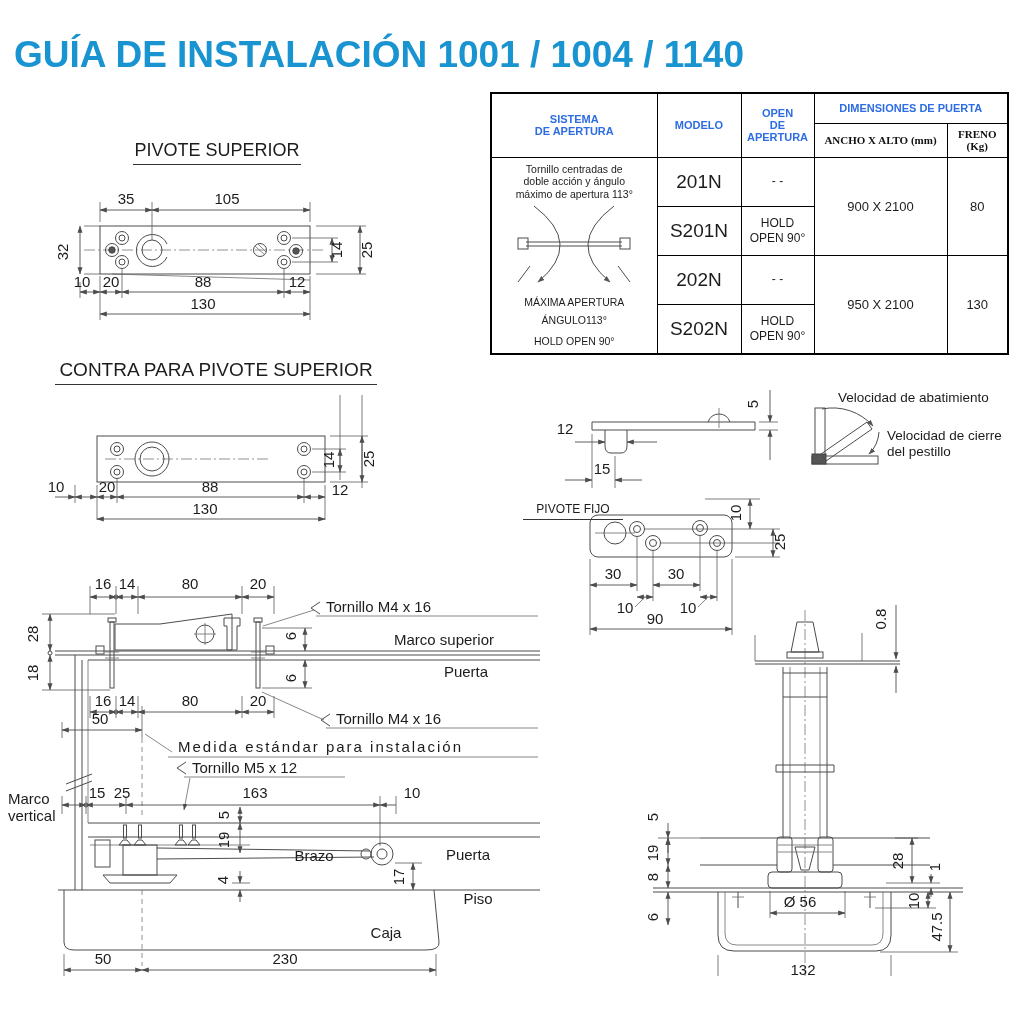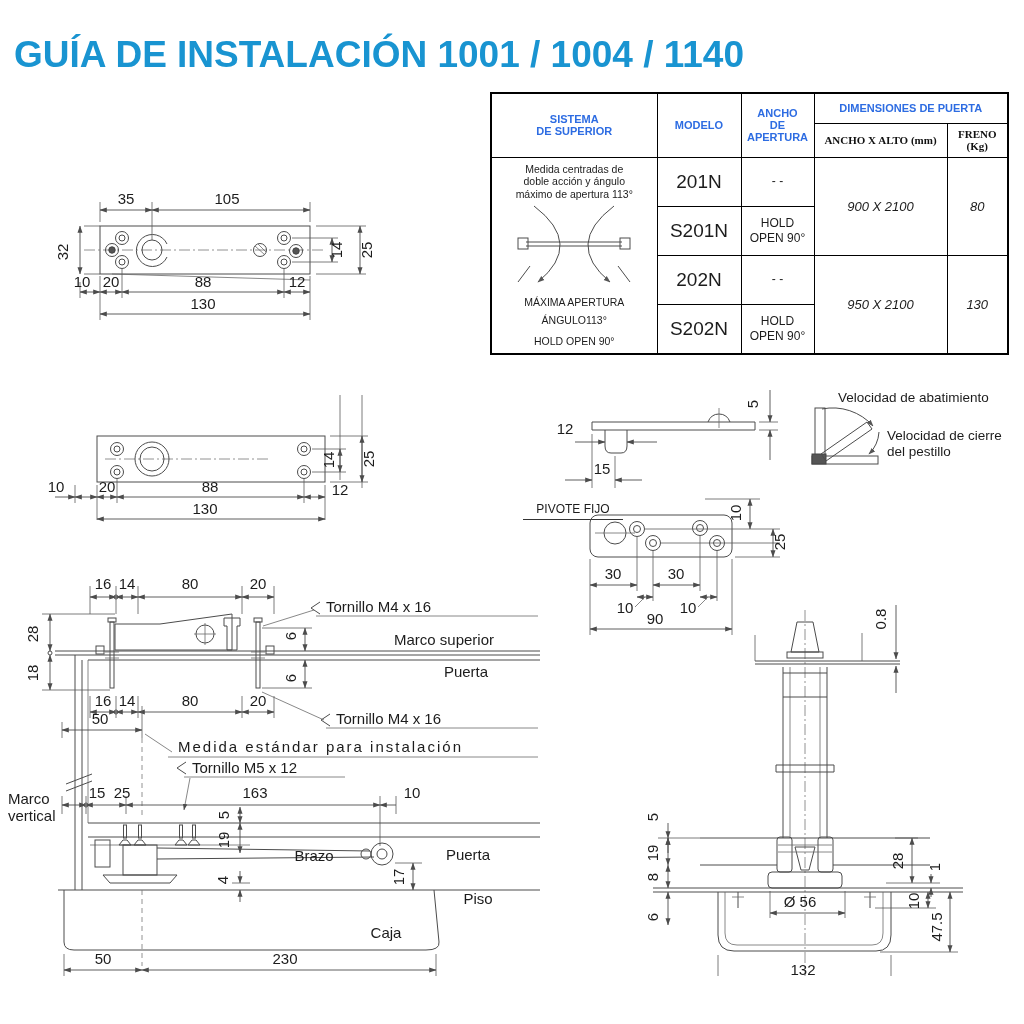--- a/index.html
+++ b/index.html
@@ -14,21 +14,21 @@
   
   table.spec{position:absolute;left:490px;top:92px;width:517px;border-collapse:collapse;
              table-layout:fixed;border:2.5px solid #000;font-size:12px;}
   table.spec th,table.spec td{border:1.5px solid #000;text-align:center;vertical-align:middle;
              padding:2px;overflow:hidden;}
   table.spec thead th{font-weight:bold;font-size:11px;}
   .blue{color:#2d6ce2;}
   .sub-h{font-weight:normal;color:#111;font-size:11px;font-family:Liberation Serif, serif;}
   td.model{font-size:19px;}
   td.freno{font-size:12px;line-height:1.25;}
-  td.size{font-size:13px;font-style:italic;}
+  td.size{font-size:13px;}
   .sistema-cell{font-size:10.5px;line-height:1.2;vertical-align:top;padding-top:5px;}
   .sistema-note{font-size:10.5px;margin-top:5px;}
   .hold-note{font-size:10.5px;margin-top:9px;}
   
   svg{overflow:visible;}
   .ln{stroke:#4c4c4c;stroke-width:1;fill:none;}
   .lt{stroke:#6a6a6a;stroke-width:0.8;fill:none;}
   .dim{stroke:#4c4c4c;stroke-width:0.9;fill:none;}
   .ext{stroke:#5a5a5a;stroke-width:0.8;fill:none;}
   .cl{stroke:#777;stroke-width:0.8;fill:none;stroke-dasharray:11 3 2 3;}
@@ -51,39 +51,39 @@
         <col style="width:166px">
         <col style="width:84px">
         <col style="width:73px">
         <col style="width:133px">
         <col style="width:61px">
       </colgroup>
     <thead>
       <tr style="height:30px">
         <th rowspan="2" class="blue">
           <div>SISTEMA</div>
-          <div>DE SUPERIOR</div>
+          <div>DE APERTURA</div>
         </th>
         <th rowspan="2" class="blue">MODELO</th>
         <th rowspan="2" class="blue">
-          <div>ANCHO</div>
+          <div>OPEN</div>
           <div>DE</div>
           <div>APERTURA</div>
         </th>
         <th colspan="2" class="blue">DIMENSIONES DE PUERTA</th>
       </tr>
       <tr style="height:34px">
         <th class="sub-h">ANCHO X ALTO (mm)</th>
         <th class="sub-h">FRENO (Kg)</th>
       </tr>
     </thead>
     <tbody>
       <tr style="height:49px">
         <td rowspan="4" class="sistema-cell">
-          <div>Medida centradas de</div>
+          <div>Tornillo centradas de</div>
           <div>doble acción y ángulo</div>
           <div>máximo de apertura 113°</div>
           <svg width="140" height="88" viewBox="0 0 140 88">
             <defs>
                 <marker id="aT" viewBox="0 0 10 10" refX="9" refY="5" markerWidth="7" markerHeight="7" orient="auto-start-reverse">
                   <path d="M0,1.5 L10,5 L0,8.5 z" fill="#555"></path>
                 </marker>
               </defs>
             <path class="ln" d="M30,6 Q80,44 34,82" marker-end="url(#aT)"></path>
             <path class="ln" d="M110,6 Q60,44 106,82" marker-end="url(#aT)"></path>
@@ -113,20 +113,21 @@
         <td rowspan="2" class="size">950 X 2100</td>
         <td rowspan="2" class="size">130</td>
       </tr>
       <tr style="height:50px">
         <td class="model">S202N</td>
         <td class="freno">HOLD OPEN 90°</td>
       </tr>
     </tbody>
   </table>
 
+  <div class="dwg-title" style="left:133px;top:140px;width:168px;">PIVOTE SUPERIOR</div>
 
   <svg class="abs" style="left:20px;top:168px;" width="430" height="178" viewBox="0 0 430 178">
     <defs>
         <marker id="aA" viewBox="0 0 10 10" refX="9.5" refY="5" markerWidth="8" markerHeight="8" orient="auto-start-reverse">
           <path d="M0,1.5 L10,5 L0,8.5 z" fill="#4c4c4c"></path>
         </marker>
       </defs>
     <g>
       <rect class="ln" x="80" y="58" width="210" height="48"></rect>
       <line class="cl" x1="64" y1="82" x2="306" y2="82"></line>
@@ -184,20 +185,21 @@
       <text class="d" x="91" y="119">20</text>
       <text class="d" x="183" y="119">88</text>
       <text class="d" x="277" y="119">12</text>
       <line class="ext" x1="80" y1="130" x2="80" y2="152"></line>
         <line class="ext" x1="290" y1="130" x2="290" y2="152"></line>
       <line class="dim" x1="80" y1="146" x2="290" y2="146" marker-start="url(#aA)" marker-end="url(#aA)"></line>
       <text class="d" x="183" y="141">130</text>
     </g>
   </svg>
 
+  <div class="dwg-title" style="left:55px;top:359px;width:322px;font-size:19px;">CONTRA PARA PIVOTE SUPERIOR</div>
 
   <svg class="abs" style="left:10px;top:385px;" width="450" height="170" viewBox="0 0 450 170">
     <defs>
         <marker id="aB" viewBox="0 0 10 10" refX="9.5" refY="5" markerWidth="8" markerHeight="8" orient="auto-start-reverse">
           <path d="M0,1.5 L10,5 L0,8.5 z" fill="#4c4c4c"></path>
         </marker>
       </defs>
     <g>
       <rect class="ln" x="87" y="51" width="228" height="46"></rect>
       <line class="cl" x1="95" y1="74" x2="260" y2="74"></line>

